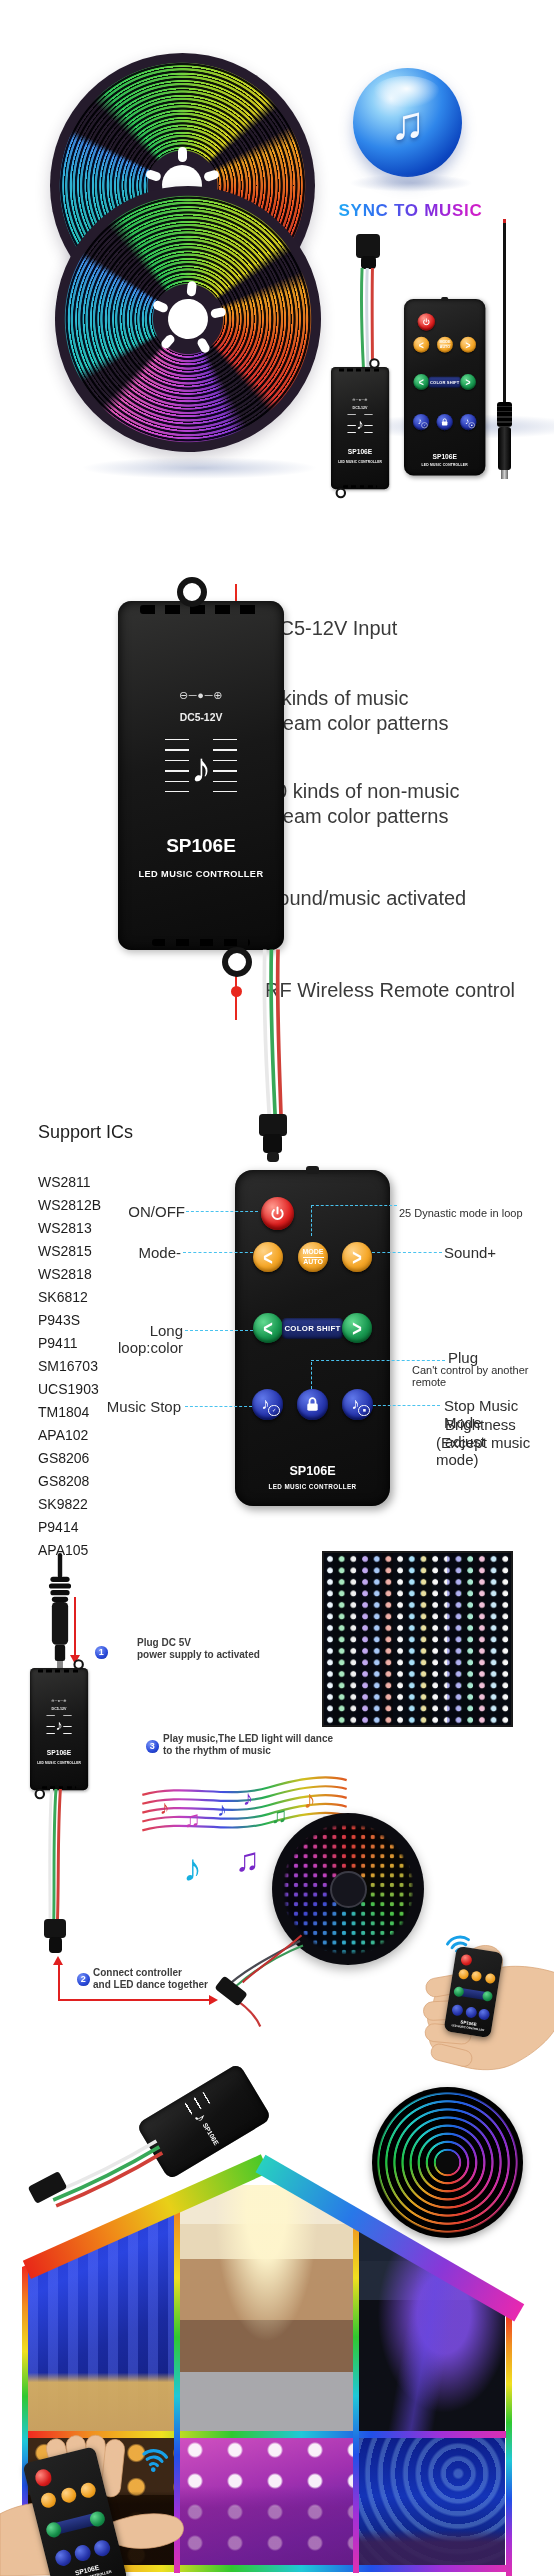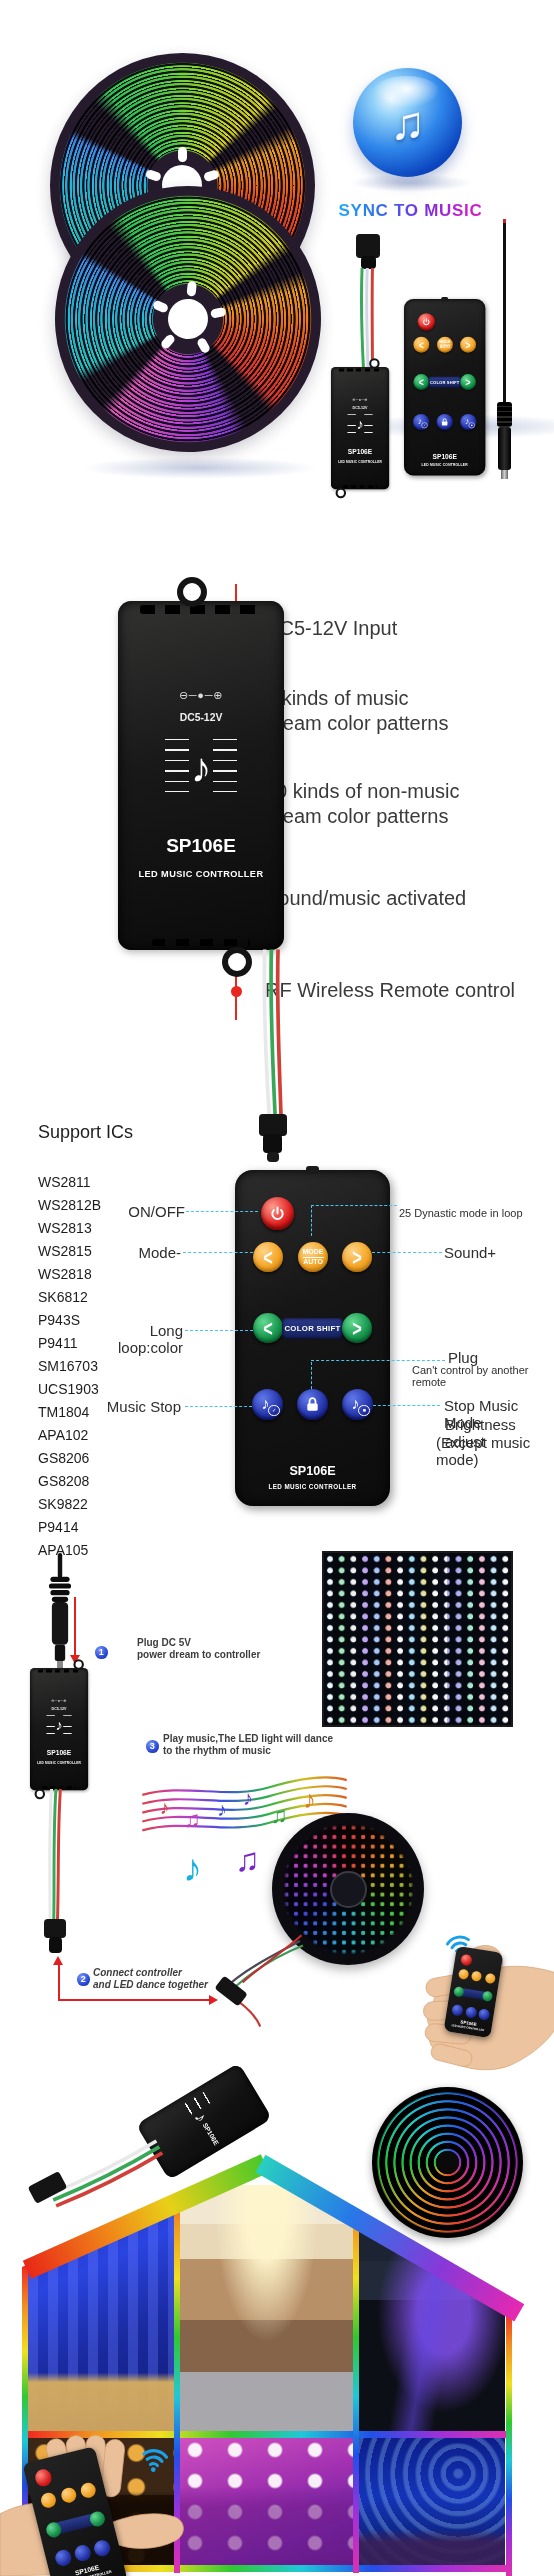--- a/index.html
+++ b/index.html
@@ -421,21 +421,21 @@
     </g>
     <rect x="12" y="66" width="22" height="58" rx="6" fill="#151515"></rect>
     <rect x="16" y="124" width="14" height="22" rx="3" fill="#101010"></rect>
     <rect x="19" y="146" width="8" height="10" fill="#888"></rect>
   </svg>
   <div class="rline-v" style="left:74px;top:1597px;height:58px;"></div>
   <div class="tri-down" style="left:70px;top:1655px;"></div>
   <div class="stepnum" style="left:95px;top:1646px;">1</div>
   <div class="steptxt" style="left:116px;top:1637px;margin-left:21px;">
     <div>Plug DC 5V</div>
-      <div>power dream to controller</div>
+      <div>power supply to activated</div>
   </div>
 
   <div class="abs" style="left:30px;top:1668px;width:166px;height:349px;transform:scale(.35);transform-origin:0 0;">
     <div class="ctrl-box" style="left:0;top:0;">
       <div class="ear" style="left:124px;top:-25px;"></div>
       <div class="ear" style="left:13.3px;top:345px;"></div>
       <div class="ctrl-face" style="top:86px;"><span class="polarity">⊖─●─⊕</span></div>
       <div class="ctrl-face" style="top:108px;"><span class="cinput">DC5-12V</span></div>
       <div class="ctrl-face staverow" style="top:135px;">
         <span class="stave"></span>
@@ -452,21 +452,21 @@
     <path d="M30,0 C26,60 28,120 26,178" stroke="#d04038" stroke-width="4" fill="none"></path>
   </svg>
   <div class="jst" style="left:44px;top:1919px;width:22px;height:19px;"></div>
   <div class="jst" style="left:49px;top:1937px;width:13.3px;height:16.3px;background:#0d0d0d;"></div>
 
   <div class="tri-up" style="left:53px;top:1956px;"></div>
   <div class="rline-v" style="left:58px;top:1965px;height:35px;"></div>
   <div class="rline-h" style="left:58px;top:1999px;width:152px;"></div>
   <div class="tri-right" style="left:209px;top:1995px;"></div>
   <div class="stepnum" style="left:77px;top:1973px;">2</div>
-  <div class="steptxt" style="left:93px;top:1967px;font-style:italic;">
+  <div class="steptxt" style="left:93px;top:1967px;">
     <div>Connect controller</div>
       <div>and LED dance together</div>
   </div>
 
   <div class="stepnum" style="left:146px;top:1740px;">3</div>
   <div class="steptxt" style="left:163px;top:1733px;">
     <div>Play music,The LED light will dance</div>
       <div>to the rhythm of music</div>
   </div>
 

